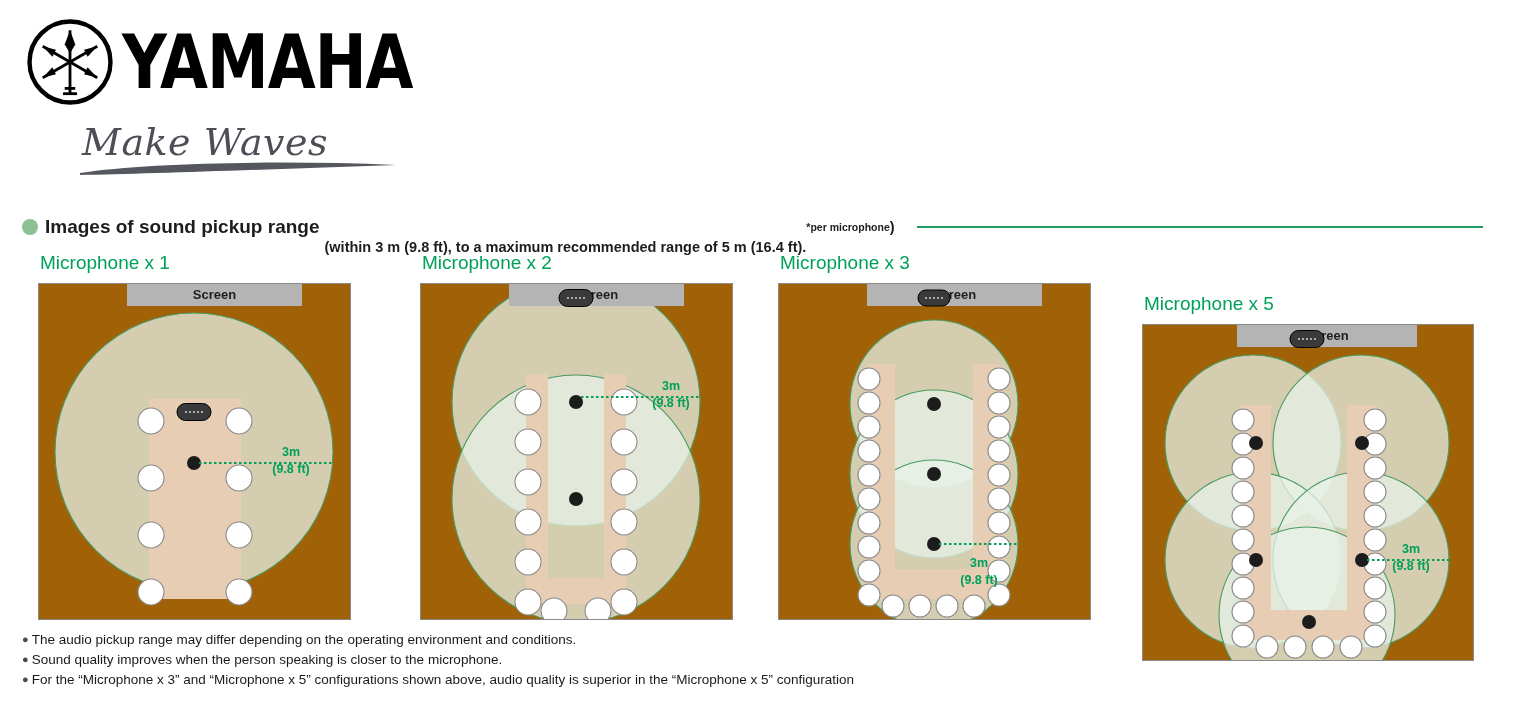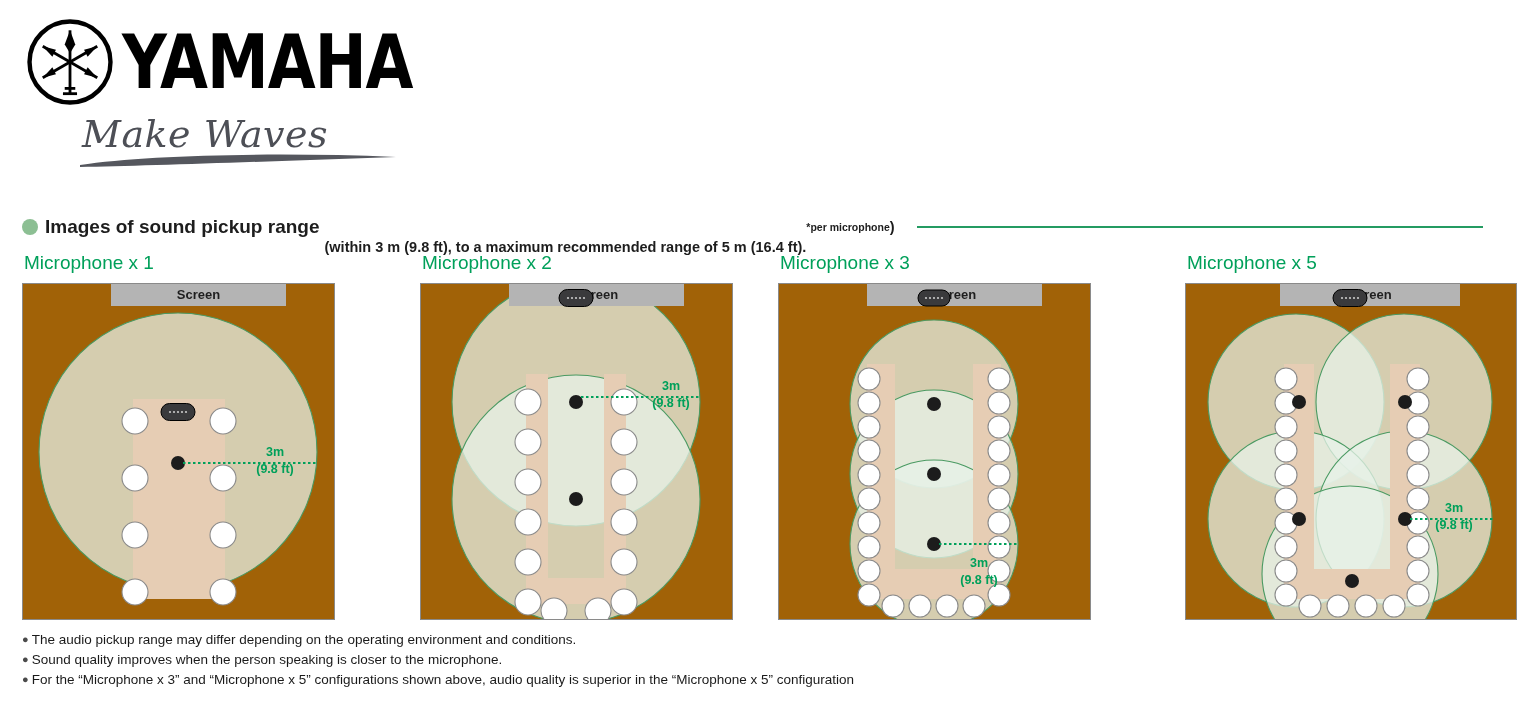--- a/index.html
+++ b/index.html
@@ -9,21 +9,21 @@
     color:#1a1a1a;overflow:hidden;position:relative;
   }
   
   #logo-block{position:absolute;left:26px;top:18px;width:360px;height:150px;}
   #logo-row{display:flex;align-items:center;height:88px;}
   #logo-mark{width:88px;height:88px;flex:0 0 88px;}
   #logo-wordmark{font-weight:bold;font-size:62px;letter-spacing:-1px;
     line-height:62px;color:#000;margin-left:8px;
     font-family:"DejaVu Sans","Liberation Sans",sans-serif;
     transform:scaleY(1.22);transform-origin:left center;}
-  #tagline-wrap{position:relative;margin-top:8px;height:56px;}
+  #tagline-wrap{position:relative;margin-top:16px;height:56px;}
   #tagline{font-family:"DejaVu Serif","Liberation Serif",serif;
     font-style:italic;font-size:38px;color:#4d4f56;
     letter-spacing:0.5px;padding-left:56px;line-height:40px;}
   
   #header{position:absolute;left:22px;top:212px;right:0;height:30px;
     display:flex;align-items:center;}
   #header-bullet{width:16px;height:16px;border-radius:50%;
     background:#8cbf93;flex:0 0 16px;margin-right:7px;}
   #header-title{font-weight:bold;font-size:19px;color:#1d1d1d;
     white-space:nowrap;}
@@ -79,21 +79,21 @@
 
 <div id="header">
   <span id="header-bullet"></span>
   <span id="header-title">Images of sound pickup range</span>
   <span id="header-sub">(within 3 m (9.8 ft), to a maximum recommended range of 5 m (16.4 ft).</span>
   <span id="header-note">*per microphone</span>
   <span id="header-note-close" style="font-weight:bold;font-size:14.5px;">)</span>
   <span id="header-rule"></span>
 </div>
 
-<div class="panel" style="left:22px;">
+<div class="panel" style="left:38px;">
   <div class="panel-title">Microphone x 1</div>
   <div class="panel-frame" style="width:311px;height:335px;">
     <svg class="diagram" width="311" height="335" viewBox="0 0 311 335" id="dg1">
         <circle cx="155" cy="168" r="139" fill="#e7f2e8" fill-opacity="0.75" stroke="#4a9a62" stroke-width="1.1"></circle>
         <rect x="88" y="-2" width="175" height="24" fill="#b4b4b4"></rect>
         <text x="175.5" y="15" text-anchor="middle" font-size="13" font-weight="bold" fill="#1f1f1f" font-family="&quot;Liberation Sans&quot;, sans-serif">Screen</text>
         <rect x="110" y="115" width="92" height="200" fill="#e6cdb4"></rect>
         <g transform="rotate(0 112 137)">
           <circle cx="112" cy="137" r="13" fill="#ffffff" stroke="#8a8a8a" stroke-width="1.1"></circle>
         </g>
@@ -295,21 +295,21 @@
         <circle cx="155" cy="120" r="7" fill="#1c1c1c"></circle>
         <circle cx="155" cy="190" r="7" fill="#1c1c1c"></circle>
         <circle cx="155" cy="260" r="7" fill="#1c1c1c"></circle>
         <line x1="160" y1="260" x2="239" y2="260" stroke="#00a05a" stroke-width="2" stroke-dasharray="2.5,2.5"></line>
         <text x="200" y="283" text-anchor="middle" font-size="12.5" font-weight="bold" fill="#00a05a" font-family="&quot;Liberation Sans&quot;, sans-serif">3m</text>
         <text x="200" y="300" text-anchor="middle" font-size="12.5" font-weight="bold" fill="#00a05a" font-family="&quot;Liberation Sans&quot;, sans-serif">(9.8 ft)</text>
       </svg>
   </div>
 </div>
 
-<div class="panel" style="left:1185px;">
+<div class="panel" style="left:1142px;margin-top:41px;">
   <div class="panel-title">Microphone x 5</div>
   <div class="panel-frame" style="width:330px;height:335px;">
     <svg class="diagram" width="330" height="335" viewBox="0 0 330 335" id="dg4">
         <circle cx="110" cy="118" r="88" fill="#e7f2e8" fill-opacity="0.75" stroke="#4a9a62" stroke-width="1.1"></circle>
         <circle cx="218" cy="118" r="88" fill="#e7f2e8" fill-opacity="0.75" stroke="#4a9a62" stroke-width="1.1"></circle>
         <circle cx="110" cy="235" r="88" fill="#e7f2e8" fill-opacity="0.75" stroke="#4a9a62" stroke-width="1.1"></circle>
         <circle cx="218" cy="235" r="88" fill="#e7f2e8" fill-opacity="0.75" stroke="#4a9a62" stroke-width="1.1"></circle>
         <circle cx="164" cy="290" r="88" fill="#e7f2e8" fill-opacity="0.75" stroke="#4a9a62" stroke-width="1.1"></circle>
         <rect x="94" y="-2" width="180" height="24" fill="#b4b4b4"></rect>
         <text x="184" y="15" text-anchor="middle" font-size="13" font-weight="bold" fill="#1f1f1f" font-family="&quot;Liberation Sans&quot;, sans-serif">Screen</text>

